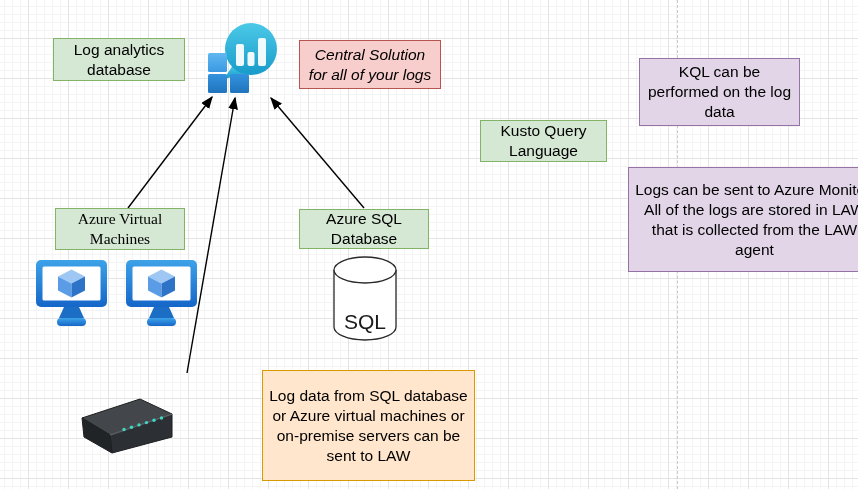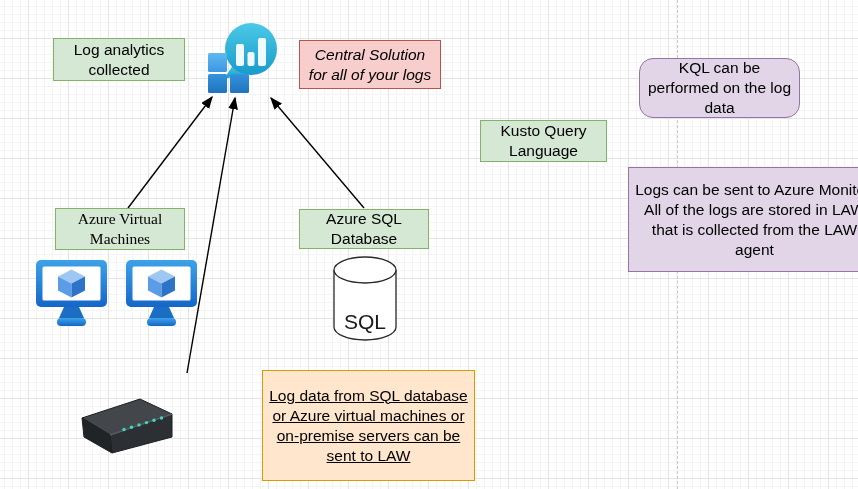--- a/index.html
+++ b/index.html
@@ -23,21 +23,21 @@
   .icon{position:absolute;z-index:2;}
   .node{
     position:absolute;z-index:3;box-sizing:border-box;
     display:flex;align-items:center;justify-content:center;
     text-align:center;font-size:15.5px;line-height:20px;color:#000;
     border:1px solid #000;padding:2px 4px;
   }
   .node.green {background:var(--fill-green,#d5e8d4); border-color:var(--stroke-green,#82b366);}
   .node.red   {background:var(--fill-red,#f8cecc);   border-color:var(--stroke-red,#b85450);}
   .node.purple{background:var(--fill-purple,#e1d5e7);border-color:var(--stroke-purple,#9673a6);}
-  .node.orange{background:var(--fill-orange,#ffe6cc);border-color:var(--stroke-orange,#d79b00);text-decoration:underline;}
+  .node.orange{background:var(--fill-orange,#ffe6cc);border-color:var(--stroke-orange,#d79b00);}
 </style>
 </head>
 <body>
 
 <div id="canvas">
 
   <div class="page-break"></div>
 
   <svg class="layer" width="858" height="489" viewBox="0 0 858 489">
     <defs>
@@ -115,25 +115,25 @@
     <g>
       <circle cx="50" cy="37.5" r="1.7" fill="#3fd6c3"></circle>
       <circle cx="57.5" cy="35.2" r="1.7" fill="#3fd6c3"></circle>
       <circle cx="65" cy="32.9" r="1.7" fill="#3fd6c3"></circle>
       <circle cx="72.5" cy="30.6" r="1.7" fill="#3fd6c3"></circle>
       <circle cx="80" cy="28.3" r="1.7" fill="#3fd6c3"></circle>
       <circle cx="87.5" cy="26" r="1.7" fill="#3fd6c3"></circle>
     </g>
   </svg>
 
-  <div class="node green" style="left:53px;top:38px;width:132px;height:43px;">Log analytics collected</div>
+  <div class="node green" style="left:53px;top:38px;width:132px;height:43px;">Log analytics database</div>
 
   <div class="node red" style="left:299px;top:40px;width:142px;height:49px;font-style:italic;">Central Solution for all of your logs</div>
 
-  <div class="node purple" style="left:639px;top:58px;width:161px;height:60px;border-radius:14px;">KQL can be performed on the log data</div>
+  <div class="node purple" style="left:639px;top:58px;width:161px;height:68px;">KQL can be performed on the log data</div>
 
   <div class="node green" style="left:480px;top:120px;width:127px;height:42px;">Kusto Query Language</div>
 
   <div class="node purple" style="left:628px;top:167px;width:253px;height:105px;">Logs can be sent to Azure Monitor. All of the logs are stored in LAW that is collected from the LAW agent</div>
 
   <div class="node green" style="left:55px;top:208px;width:130px;height:42px;font-family:Liberation Serif, serif;">Azure Virtual Machines</div>
 
   <div class="node green" style="left:299px;top:209px;width:130px;height:40px;">Azure SQL Database</div>
 
 

